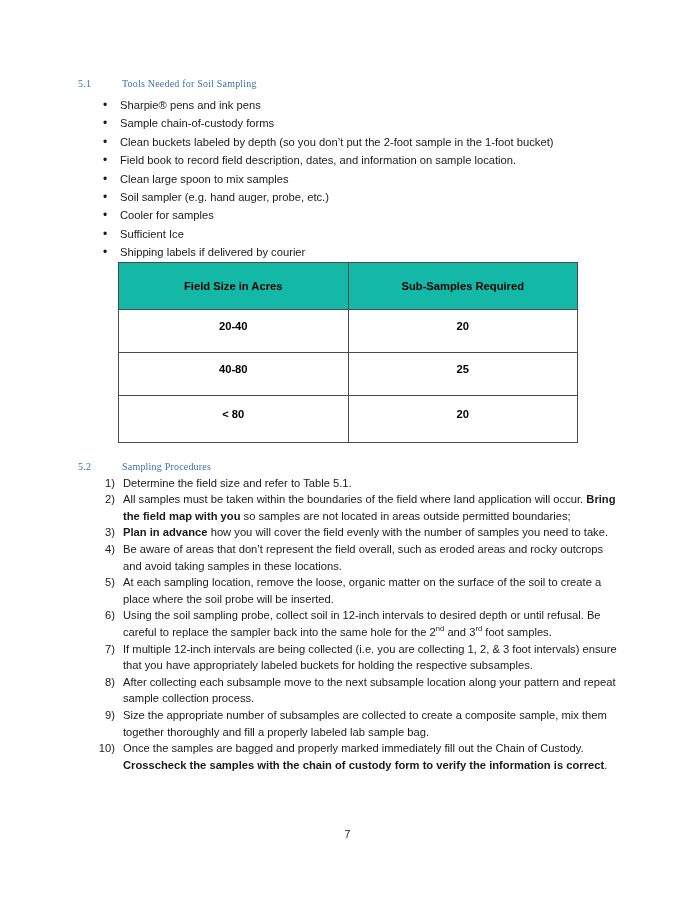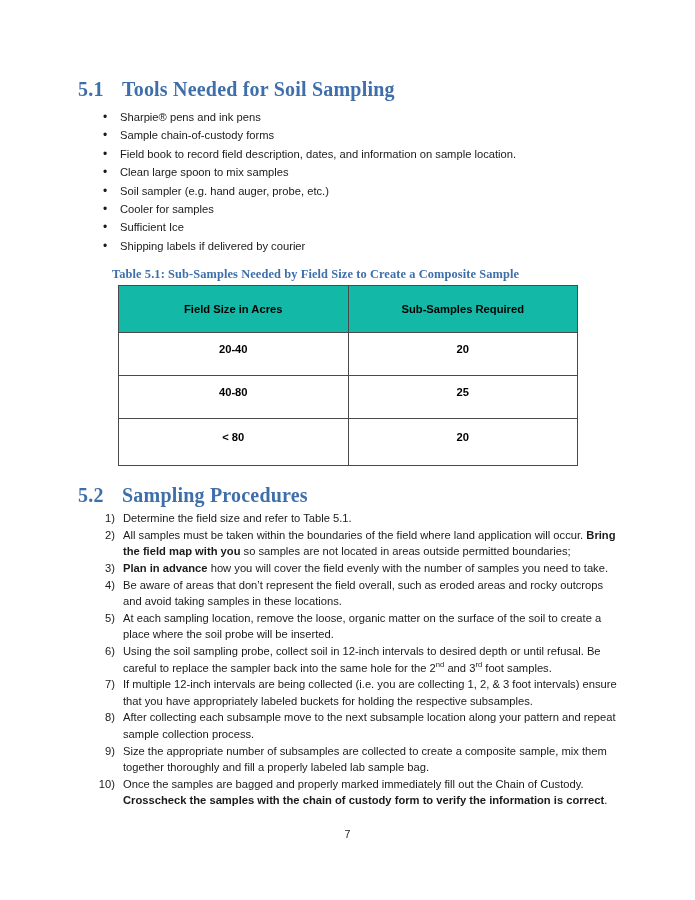--- a/index.html
+++ b/index.html
@@ -28,22 +28,22 @@
     top: 78px;
     width: 540px;
   }
 
   
   .heading {
     display: flex;
     align-items: baseline;
     color: #3f6fab;
     font-family: "Liberation Serif", serif;
-    font-weight: bold;
-    font-size: 20px;
+    font-weight: normal;
+    font-size: 10px;
     letter-spacing: 0.2px;
   }
   .heading .num {
     width: 44px;
     flex: 0 0 44px;
   }
   .heading .title { flex: 1 1 auto; }
 
   #heading-52 { margin-top: 18px; }
 
@@ -160,29 +160,29 @@
   <div class="content">
 
     <div class="heading" id="heading-51">
       <span class="num">5.1</span>
       <span class="title">Tools Needed for Soil Sampling</span>
     </div>
 
     <ul class="bullets" id="tools-list">
         <li>Sharpie® pens and ink pens</li>
         <li>Sample chain-of-custody forms</li>
+        <li>Clean  buckets labeled by depth (so you don’t put the 2-foot sample in the 1-foot bucket)</li>
         <li>Field book to record field description, dates, and information on sample location.</li>
         <li>Clean large spoon to mix samples</li>
         <li>Soil sampler (e.g. hand auger, probe, etc.)</li>
         <li>Cooler for samples</li>
         <li>Sufficient Ice</li>
         <li>Shipping labels if delivered by courier</li>
       </ul>
 
-    <div class="table-caption">Table 5.1:  Sub-Samples Needed by Field Size to Create a Composite Sample</div>
 
     <table class="sample-table">
       <colgroup>
           <col class="c1">
           <col class="c2">
         </colgroup>
       <thead>
         <tr>
           <th>Field Size in Acres</th>
           <th>Sub-Samples Required</th>

